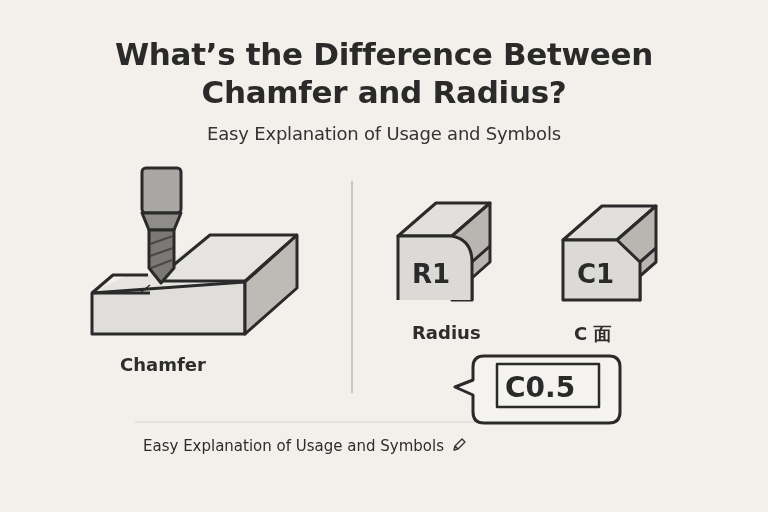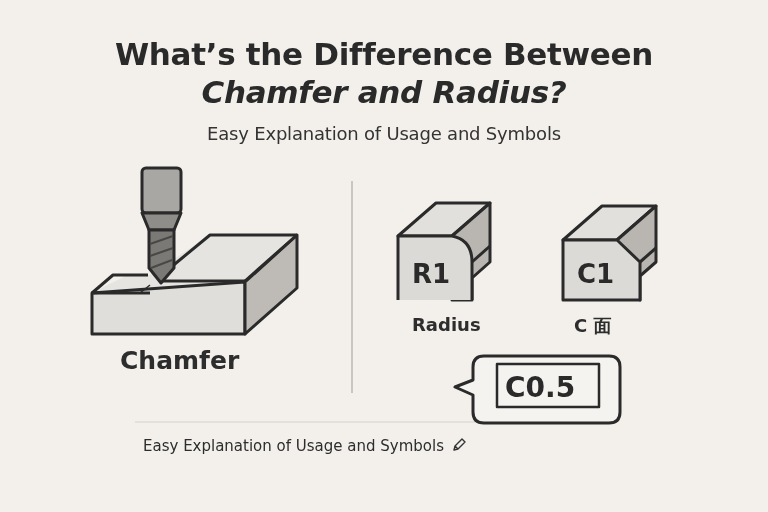--- a/index.html
+++ b/index.html
@@ -1,26 +1,26 @@
 <!DOCTYPE html>
 <html><head>
 <meta charset="utf-8">
 <style>
   html, body { margin:0; padding:0; }
   body { width:768px; height:512px; background:#f3f0ec; position:relative; overflow:hidden;
          font-family:"DejaVu Sans", sans-serif; color:#2b2b2b; }
   .title { position:absolute; left:0; width:768px; text-align:center; font-weight:bold;
            font-size:31px; line-height:40px; color:#2a2a2a; letter-spacing:-0.3px; }
   .t1 { top:34px; }
-  .t2 { top:72px;font-style:italic; }
+  .t2 { top:72px; }
   .subtitle { position:absolute; top:123px; left:0; width:768px; text-align:center;
               font-size:18px; color:#333; letter-spacing:-0.2px; }
   svg.art { position:absolute; left:0; top:0; }
-  .label { position:absolute; font-weight:bold; color:#2d2d2d; }
-  .chamfer-label { left:120px; top:346px; font-size:25px; }
+  .label { position:absolute; font-weight:bold; color:#2d2d2d;margin-top:8px; }
+  .chamfer-label { left:120px; top:346px; font-size:18px; }
   .radius-label { left:412px; top:314px; font-size:18px; }
   .cface-label { left:574px; top:314px; font-size:18px;text-align:right; }
   .footer { position:absolute; left:143px; top:437px; font-size:15px; color:#2d2d2d; }
   .pencil { display:inline-block; width:16px; height:16px; vertical-align:-2px; margin-left:2px; }
   .svg-text { font-family:"DejaVu Sans", sans-serif; font-weight:bold; fill:#2a2a2a; }
 </style>
 </head>
 <body>
 
 <div class="title t1">What’s the Difference Between</div>

